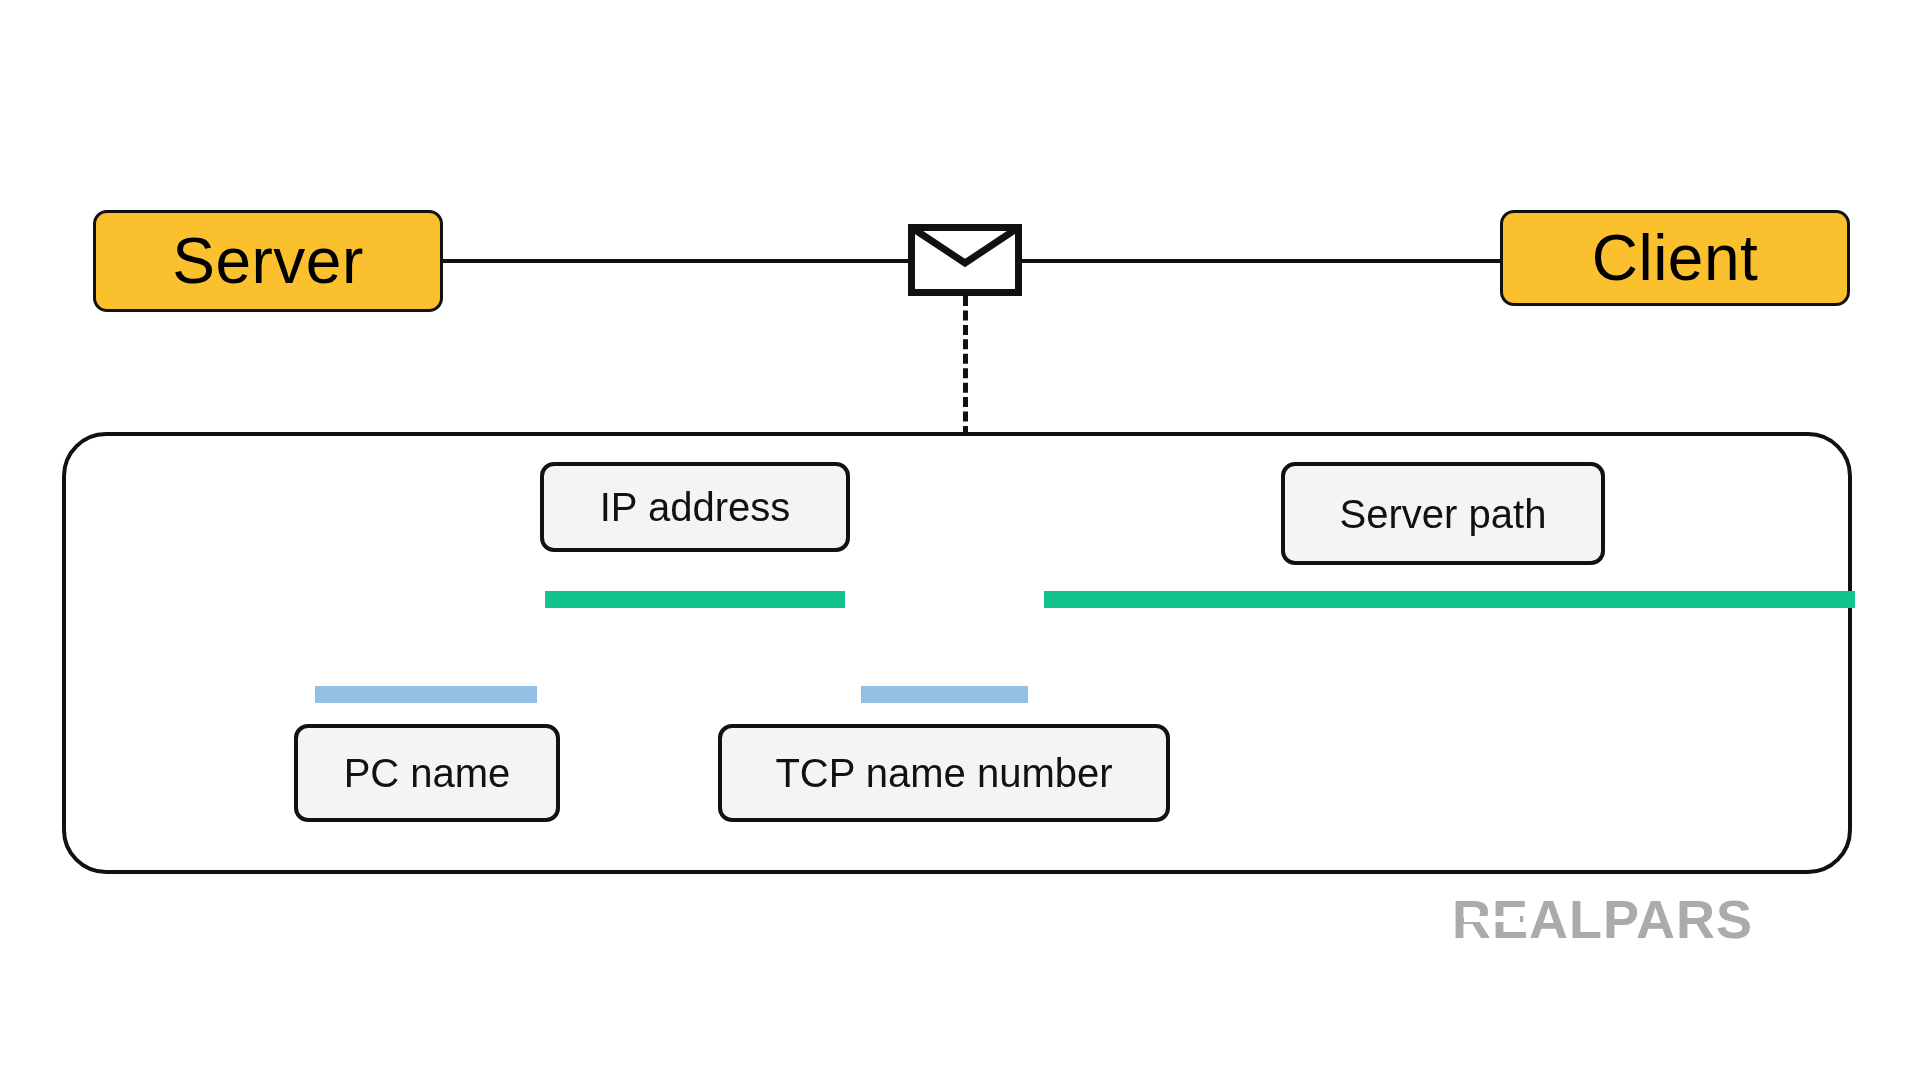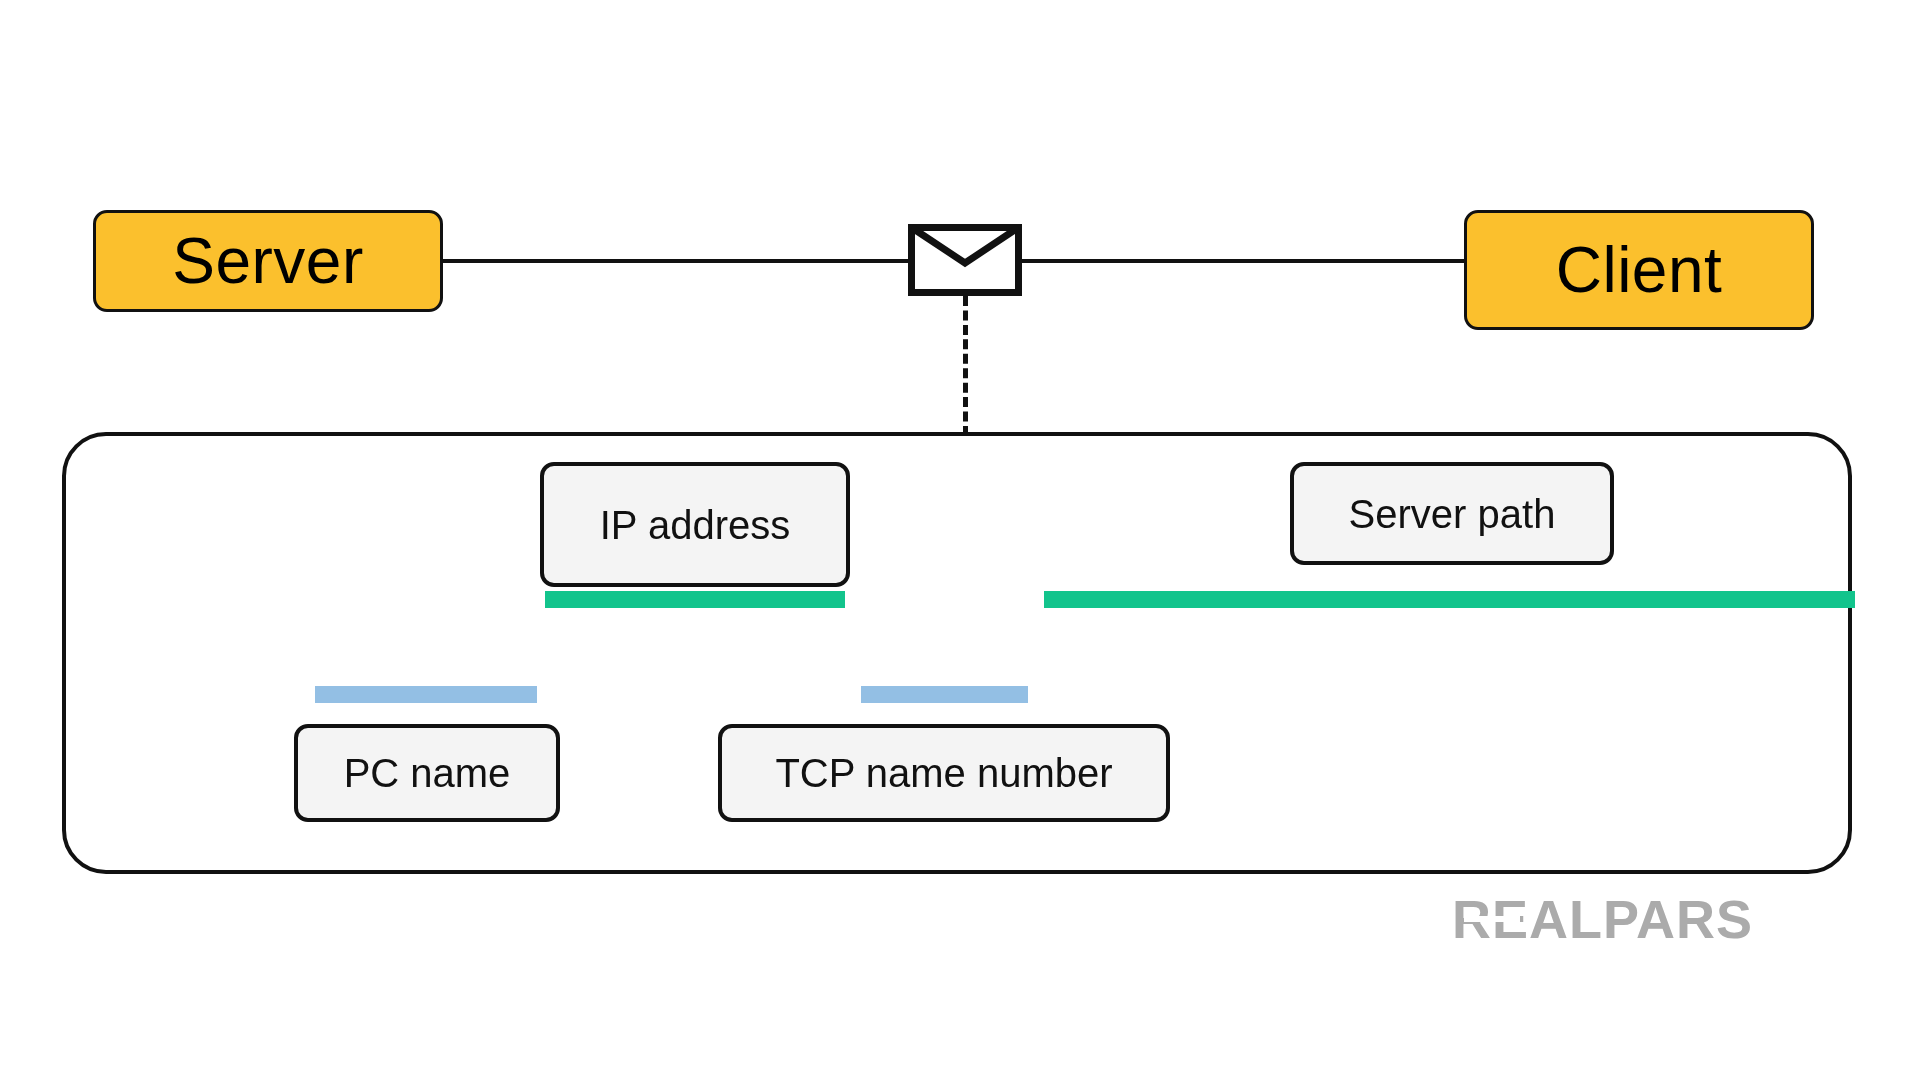--- a/index.html
+++ b/index.html
@@ -31,21 +31,21 @@
     align-items: center;
     justify-content: center;
     color: #000000;
     font-size: 64px;
     font-weight: 400;
     letter-spacing: 0.5px;
     line-height: 1;
     z-index: 4;
   }
   #server-node { left: 93px;  top: 210px; width: 350px; height: 102px; }
-  #client-node { left: 1464px; top: 210px; width: 350px; height: 120px; }
+  #client-node { left: 1500px; top: 210px; width: 350px; height: 96px; }
 
   .wire {
     position: absolute;
     background: #111111;
     height: 4px;
     z-index: 1;
   }
   #wire-left  { left: 440px;  top: 259px; width: 470px; }
   #wire-right { left: 1022px; top: 259px; width: 480px; }
 
@@ -106,22 +106,22 @@
     display: flex;
     align-items: center;
     justify-content: center;
     color: #111111;
     font-size: 40px;
     font-weight: 400;
     line-height: 1;
     white-space: nowrap;
     z-index: 7;
   }
-  #pill-ip      { left: 540px;  top: 462px; width: 310px; height: 125px; }
-  #pill-path    { left: 1281px; top: 462px; width: 324px; height: 103px; margin-left: 9px; }
+  #pill-ip      { left: 540px;  top: 462px; width: 310px; height: 90px; }
+  #pill-path    { left: 1281px; top: 462px; width: 324px; height: 103px; }
   #pill-pc      { left: 294px;  top: 724px; width: 266px; height: 98px; }
   #pill-tcp     { left: 718px;  top: 724px; width: 452px; height: 98px; }
 
   
   .marker {
     position: absolute;
     height: 17px;
     z-index: 6;
   }
   .marker.green { background: #12C48C; }

